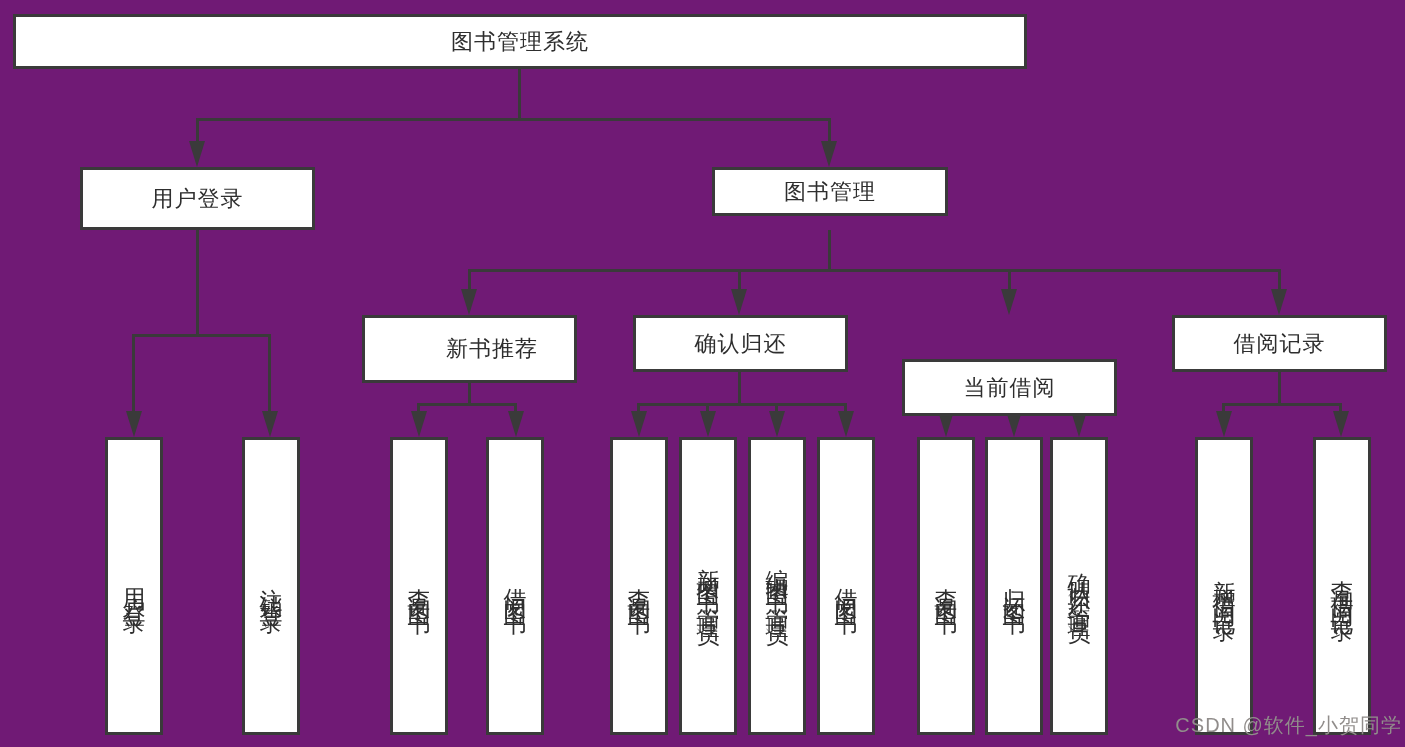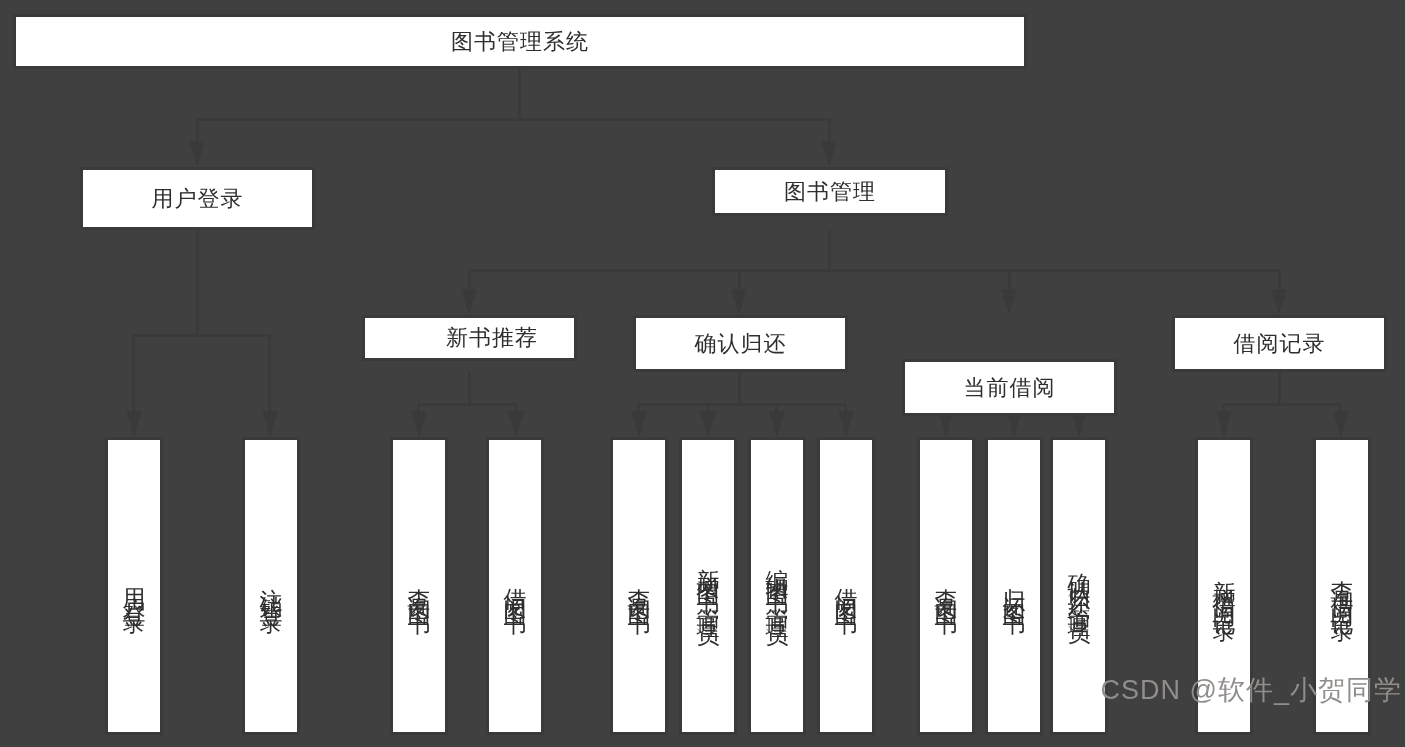--- a/index.html
+++ b/index.html
@@ -1,17 +1,17 @@
 <!DOCTYPE html>
 <html><head>
 <meta charset="utf-8">
 <style>
   html,body{margin:0;padding:0;background:#ffffff;}
   #stage{
-    position:relative;width:1405px;height:747px;background:#404040;overflow:hidden;
+    position:relative;width:1405px;height:747px;background:#701a75;overflow:hidden;
     font-family:"Liberation Sans",sans-serif;color:#2e2e2e;
   }
   
   .hbox{
     position:absolute;box-sizing:border-box;border:3px solid #3a3a3a;background:#ffffff;
     display:flex;align-items:center;justify-content:center;
     font-size:22px;letter-spacing:1px;color:#2e2e2e;z-index:2;
   }
   
   .vbox{
@@ -23,22 +23,22 @@
   }
   
   .ln{position:absolute;background:#3a3a3a;z-index:1;}
   
   .ar{
     position:absolute;width:0;height:0;z-index:1;
     border-left:8px solid transparent;border-right:8px solid transparent;
     border-top:26px solid #3a3a3a;
   }
   #watermark{
-    position:absolute;right:3px;top:672px;z-index:5;
-    font-size:27px;letter-spacing:1px;color:#918d8b;white-space:nowrap;
+    position:absolute;right:3px;top:712px;z-index:5;
+    font-size:20px;letter-spacing:1px;color:#918d8b;white-space:nowrap;
   }
 
   
   #box-root{left:13px;top:14px;width:1014px;height:55px;}
   #ln-root-drop{left:518px;top:69px;width:3px;height:52px;}
   #ln-l2-h{left:196px;top:118px;width:635px;height:3px;}
   #ln-l2-s1{left:196px;top:118px;width:3px;height:30px;}
   #ln-l2-s2{left:828px;top:118px;width:3px;height:30px;}
   #ar-l2-1{left:189px;top:141px;}
   #ar-l2-2{left:821px;top:141px;}
@@ -59,21 +59,21 @@
   #ln-bm-drop{left:828px;top:230px;width:3px;height:42px;}
   #ln-l3-h{left:468px;top:269px;width:813px;height:3px;}
   #ln-l3-s1{left:468px;top:269px;width:3px;height:28px;}
   #ln-l3-s2{left:738px;top:269px;width:3px;height:28px;}
   #ln-l3-s3{left:1008px;top:269px;width:3px;height:28px;}
   #ln-l3-s4{left:1278px;top:269px;width:3px;height:28px;}
   #ar-l3-1{left:461px;top:289px;}
   #ar-l3-2{left:731px;top:289px;}
   #ar-l3-3{left:1001px;top:289px;}
   #ar-l3-4{left:1271px;top:289px;}
-  #box-new-book-rec{left:362px;top:315px;width:215px;height:46px;padding-left:45px;}
+  #box-new-book-rec{left:362px;top:315px;width:215px;height:68px;padding-left:45px;}
   #box-book-borrow{left:633px;top:315px;width:215px;height:57px;}
   #box-current-borrow{left:902px;top:315px;width:215px;height:57px;margin-top:44px;}
   #box-borrow-records{left:1172px;top:315px;width:215px;height:57px;}
 
   
   #ln-nbr-drop{left:468px;top:372px;width:3px;height:34px;}
   #ln-nbr-h{left:417px;top:403px;width:100px;height:3px;}
   #ln-nbr-s1{left:417px;top:403px;width:3px;height:16px;}
   #ln-nbr-s2{left:514px;top:403px;width:3px;height:16px;}
   #ar-nbr-1{left:411px;top:411px;}

